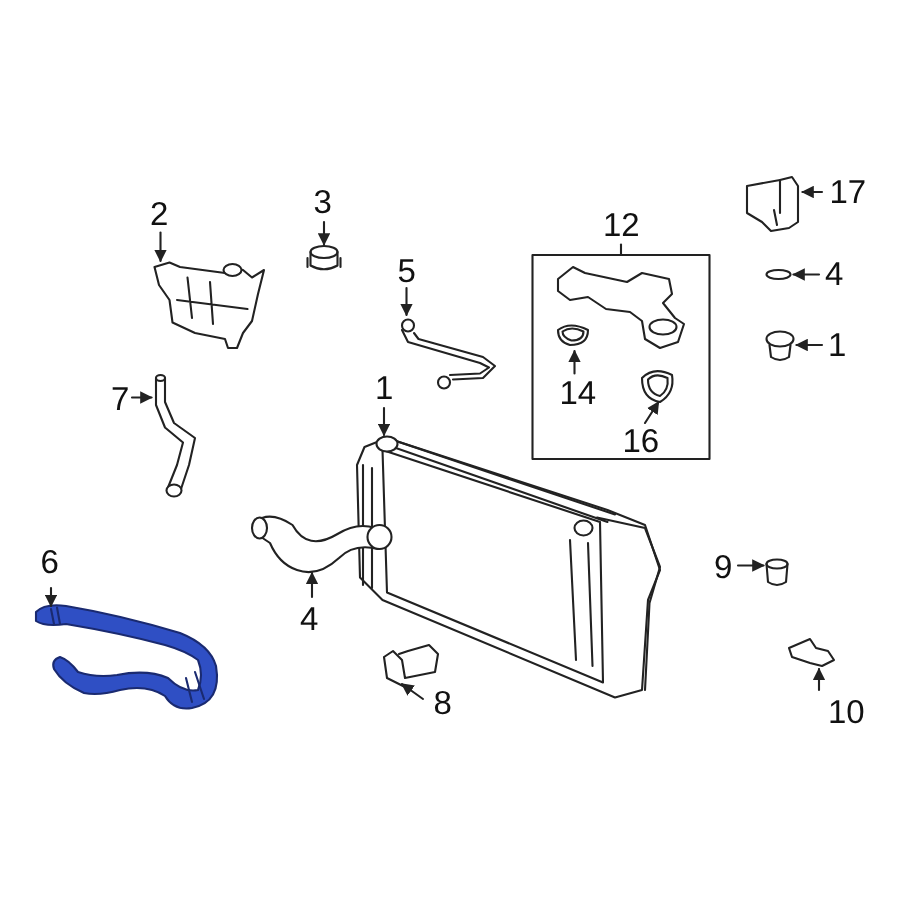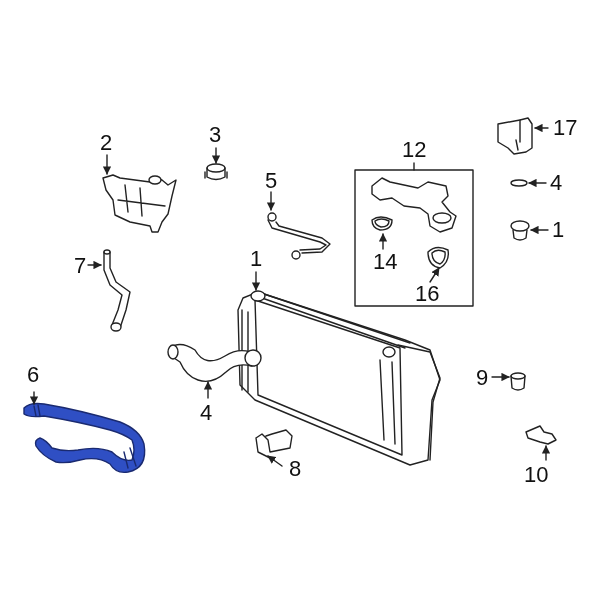--- a/index.html
+++ b/index.html
@@ -122,20 +122,20 @@
 
   <span class="callout" style="left:250px;top:248px">1</span>
   <span class="callout" style="left:100px;top:132px">2</span>
   <span class="callout" style="left:209px;top:124px">3</span>
   <span class="callout" style="left:200px;top:402px">4</span>
   <span class="callout" style="left:265px;top:170px">5</span>
   <span class="callout" style="left:27px;top:364px">6</span>
   <span class="callout" style="left:74px;top:255px">7</span>
   <span class="callout" style="left:289px;top:458px">8</span>
   <span class="callout" style="left:476px;top:367px">9</span>
-  <span class="callout" style="left:524px;top:464px">10</span>
+  <span class="callout" style="left:552px;top:464px">10</span>
   <span class="callout" style="left:553px;top:117px">17</span>
   <span class="callout" style="left:550px;top:172px">4</span>
   <span class="callout" style="left:552px;top:219px">1</span>
   <span class="callout" style="left:402px;top:139px">12</span>
   <span class="callout" style="left:373px;top:251px">14</span>
   <span class="callout" style="left:415px;top:283px">16</span>
 </div>
 
 </body></html>

